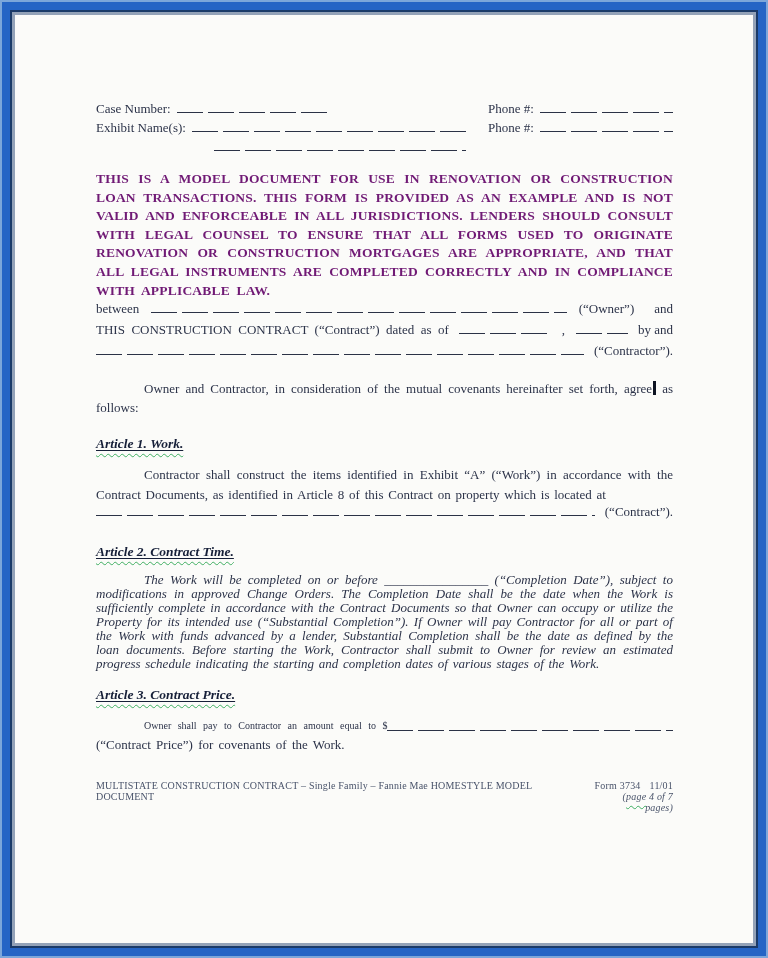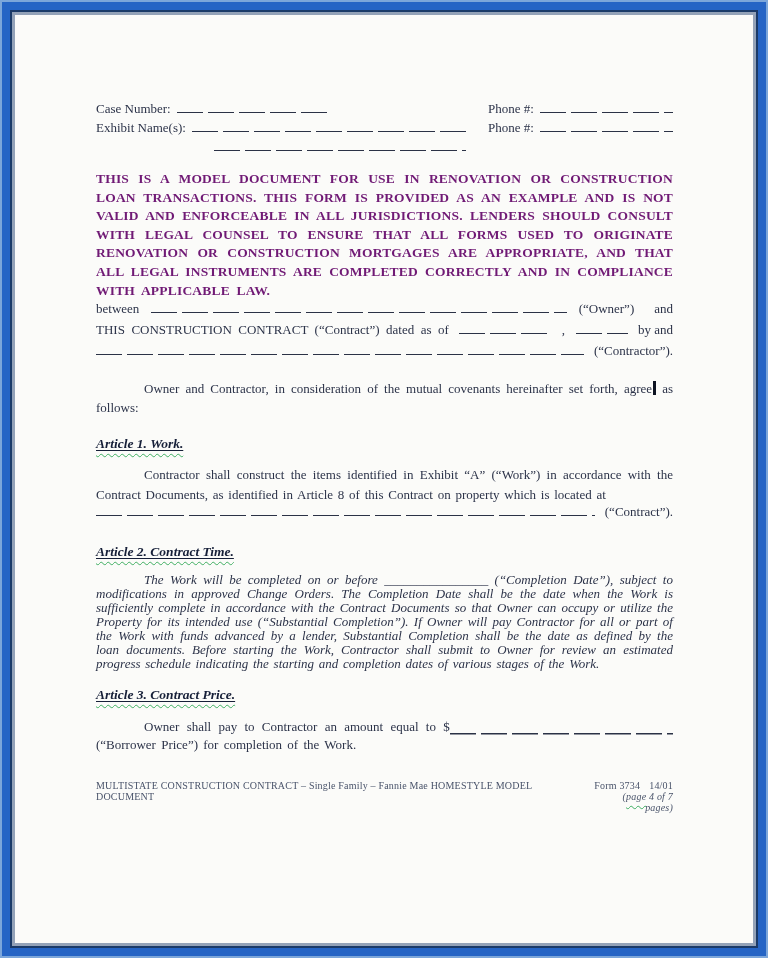--- a/index.html
+++ b/index.html
@@ -62,21 +62,21 @@
   
   .art-h { font-size:13.5px; font-weight:bold; color:#161f38; margin:0 0 13px 0; }
   .u1 { text-decoration:underline; text-decoration-thickness:1px; text-underline-offset:2px; }
   .u2 { text-decoration:underline wavy #3fae62; text-decoration-thickness:1px; text-underline-offset:5px;font-style:italic; }
 
   .sec1 { margin-bottom:20px; }
   .art1-body { line-height:19.5px; }
   .art1-lastline { display:flex; align-items:baseline; height:19.5px; font-size:13px; }
   .art2-body { line-height:14px; margin-bottom:16px;font-style:italic; }
 
-  .art3-l1 { display:flex; align-items:flex-end; height:19px; font-size:13px; word-spacing:4px; }
+  .art3-l1 { display:flex; align-items:center; height:19px; font-size:10px; word-spacing:4px; }
   .art3-l1 .t { padding-left:48px; white-space:nowrap; }
   .art3-l2 { font-size:13px; line-height:19px; word-spacing:2px; }
   .sec3 { margin-bottom:26px; }
 
   
   .footer {
     display:flex; justify-content:space-between; align-items:flex-start;
     font-size:10px; color:#49536a; margin-top:26px; letter-spacing:.2px;
   }
   .f-right { text-align:right; line-height:11px; }
@@ -157,24 +157,24 @@
     <h2 class="art-h"><span class="u1"><span class="u2">Article 2. Contract Time.</span></span></h2>
     <p class="body-just indent art2-body">The Work will be completed on or before ________________ (“Completion Date”), subject to modifications in approved Change Orders.  The Completion Date shall be the date when the Work is sufficiently complete in accordance with the Contract Documents so that Owner can occupy or utilize the Property for its intended use (“Substantial Completion”).  If Owner will pay Contractor for all or part of the Work with funds advanced by a lender, Substantial Completion shall be the date as defined by the loan documents.  Before starting the Work, Contractor shall submit to Owner for review an estimated progress schedule indicating the starting and completion dates of various stages of the Work.</p>
   </div>
 
   <div class="sec3">
     <h2 class="art-h"><span class="u1"><span class="u2">Article 3. Contract Price.</span></span></h2>
     <div class="art3-l1">
       <span class="t">Owner  shall  pay  to  Contractor  an  amount  equal  to  $</span>
       <span class="bl" style="flex:1"></span>
     </div>
-    <p class="art3-l2">(“Borrower Price”) for completion of the Work.</p>
+    <p class="art3-l2">(“Contract Price”) for covenants of the Work.</p>
   </div>
 
   <div class="footer">
     <span>MULTISTATE CONSTRUCTION CONTRACT – Single Family – Fannie Mae HOMESTYLE MODEL DOCUMENT</span>
     <span class="f-right">
-      <span class="f-form">Form 3734</span><span>14/01</span><br>
+      <span class="f-form">Form 3734</span><span>11/01</span><br>
       <span class="f-page"><span class="pre">(</span><span class="u2 pre">page</span><span class="pre"> 4 of 7 pages)</span></span>
     </span>
   </div>
 
 </div>
 
 </body></html>

